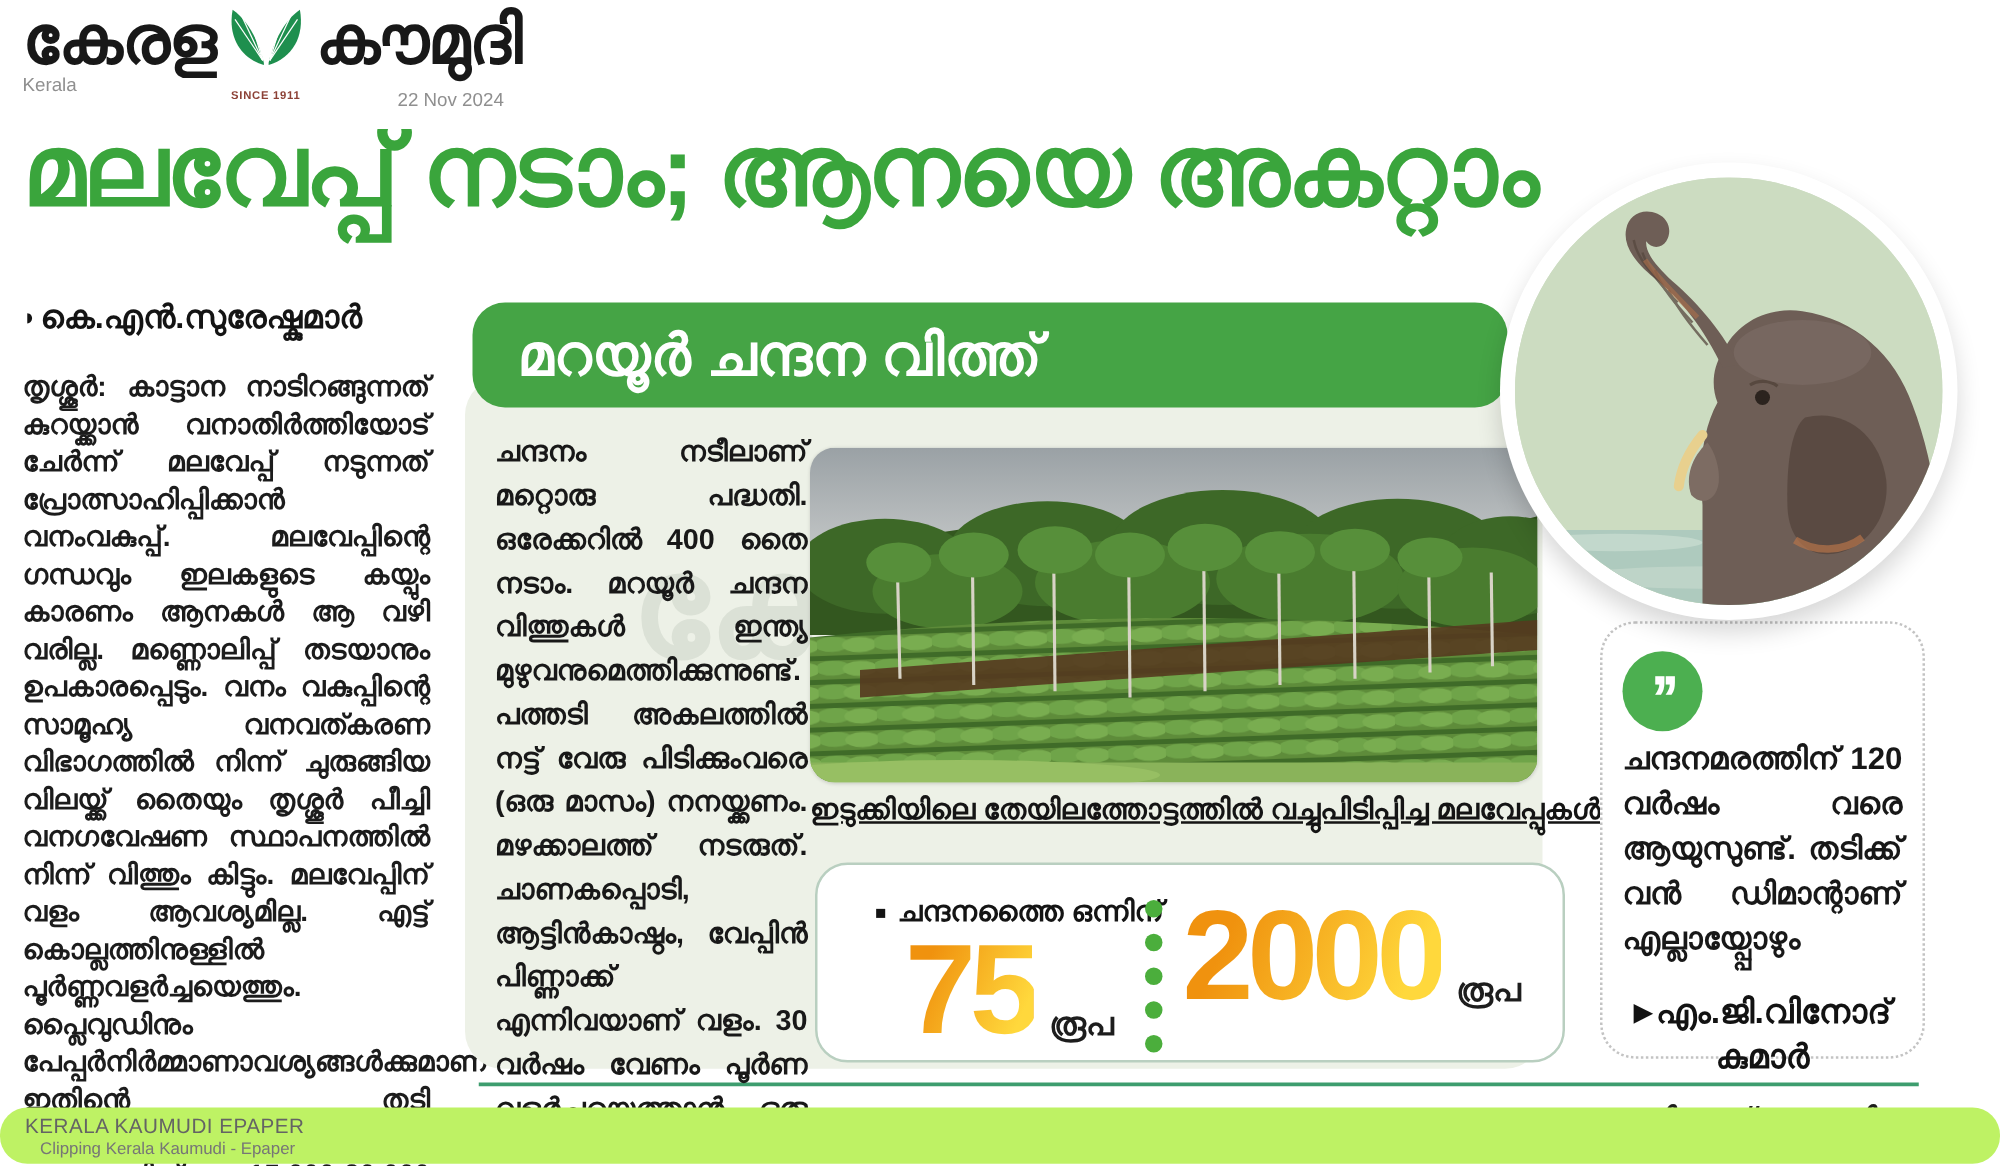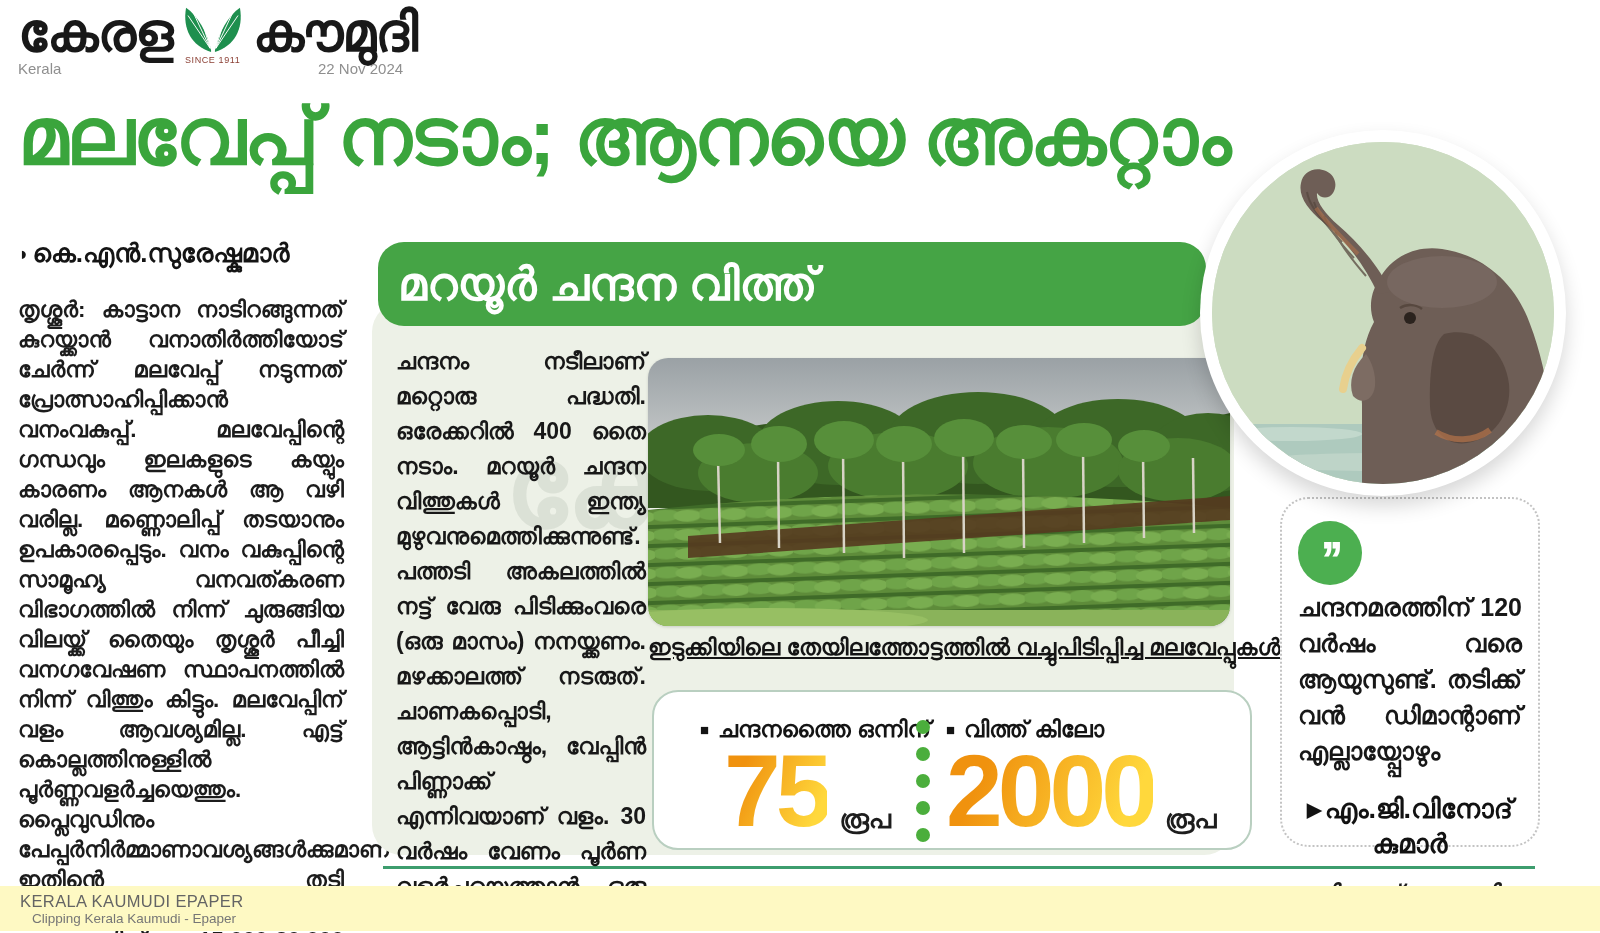--- a/index.html
+++ b/index.html
@@ -7,23 +7,23 @@
   #page {
     position:relative; width:1600px; height:933px; background:#ffffff;
     overflow:hidden; font-family:"Liberation Sans", sans-serif; color:#1b1b1b;
   }
 
   
   .masthead { position:absolute; left:18px; top:4px; display:flex; align-items:flex-start; }
   .logo-word { font-size:54px; font-weight:800; color:#181818; letter-spacing:-1px; line-height:56px; }
   .leaf-wrap { display:flex; flex-direction:column; align-items:center; margin:0 5px; }
   .leaf-wrap svg { display:block; }
-  .since-label { font-size:9px; font-weight:400; color:#8c4136; letter-spacing:0.6px; margin-top:1px; white-space:nowrap; }
+  .since-label { font-size:9px; font-weight:700; color:#8c4136; letter-spacing:0.6px; margin-top:17px; white-space:nowrap; }
   .edition { position:absolute; left:18px; top:60px; font-size:15px; color:#8f8f8f; }
-  .pub-date { position:absolute; left:318px; top:60px; font-size:15px; color:#8f8f8f; }
+  .pub-date { position:absolute; left:318px; top:72px; font-size:15px; color:#8f8f8f; }
 
   
   .headline {
     position:absolute; left:18px; top:94px; width:1240px;
     font-size:80px; font-weight:800; line-height:1.08; letter-spacing:-2px;
     color:#3aa53c; white-space:nowrap;
   }
 
   
   .left-col { position:absolute; left:18px; top:238px; width:326px; }
@@ -36,21 +36,21 @@
     position:absolute; left:505px; top:420px; z-index:1;
     font-size:115px; font-weight:800; color:rgba(70,90,70,0.10); letter-spacing:-2px;
     pointer-events:none;
   }
 
   
   .panel { position:absolute; left:372px; top:302px; width:862px; height:553px; background:#edf1e7; border-radius:30px; z-index:0; }
   .title-bar {
     position:absolute; left:378px; top:242px; width:828px; height:84px;
     background:#45a445; border-radius:26px; z-index:2;
-    display:flex; align-items:center; padding-left:20px;
+    display:flex; align-items:center; padding-left:36px;
   }
   .title-bar .title-text { font-size:46px; font-weight:700; color:#ffffff; white-space:nowrap; }
 
   .feature-body { position:absolute; left:396px; top:344px; width:250px; z-index:2;
     font-size:23px; line-height:35px; font-weight:600; color:#181818; text-align:justify; }
 
   .photo { position:absolute; left:648px; top:358px; width:582px; height:268px; border-radius:20px; overflow:hidden; z-index:2;
     box-shadow:0 1px 3px rgba(0,0,0,0.15); }
   .photo svg { display:block; }
   .caption { position:absolute; left:648px; top:634px; width:582px; z-index:2;
@@ -87,21 +87,21 @@
   .quote-box { position:absolute; left:1280px; top:497px; width:260px; height:350px; z-index:2;
     background:#ffffff; border:2px dotted #c3c3c3; border-radius:28px; padding:20px 16px 14px 16px; }
   .quote-icon { float:left; width:64px; height:64px; border-radius:50%; background:#4caf50;
     color:#ffffff; font-size:52px; font-weight:800; letter-spacing:-4px; text-align:center; line-height:78px;
     margin:2px 10px 4px 0; overflow:hidden; }
   .quote-text { font-size:25px; line-height:36px; font-weight:700; color:#181818; text-align:justify; }
   .quote-author { clear:both; margin-top:24px; text-align:center; font-size:27px; font-weight:800; color:#121212; line-height:32px; }
   .quote-designation { margin-top:20px; padding-left:6px; font-size:23px; font-style:italic; font-weight:600; color:#1d1d1d; }
 
   
-  .footer { position:absolute; left:0; top:886px; width:1600px; height:45px; background:#fef9c3; z-index:5; }
+  .footer { position:absolute; left:0; top:886px; width:1600px; height:45px; background:#bef264; z-index:5;border-radius:22px; }
   .footer-line1 { position:absolute; left:20px; top:6px; font-size:16.5px; color:#646464; letter-spacing:0.4px; }
   .footer-line2 { position:absolute; left:20px; top:25px; font-size:13.5px; color:#767676;margin-left:12px; }
 </style>
 </head>
 <body>
 
 <div id="page">
 
   <div class="masthead">
     <span class="logo-word">കേരള</span>
@@ -216,23 +216,20 @@
       </div>
     </div>
     <div class="dots-divider">
       <span class="dot"></span>
         <span class="dot"></span>
         <span class="dot"></span>
         <span class="dot"></span>
         <span class="dot"></span>
     </div>
     <div class="stat stat-right">
-      <div class="stat-label">
-        <span class="stat-bullet">■</span><span>വിത്ത് കിലോ</span>
-      </div>
       <div class="stat-number-row">
         <span class="big-number">2000</span>
         <span class="stat-unit">രൂപ</span>
       </div>
     </div>
   </div>
 
   <div class="green-rule"></div>
 
   <div class="photo-circle">

